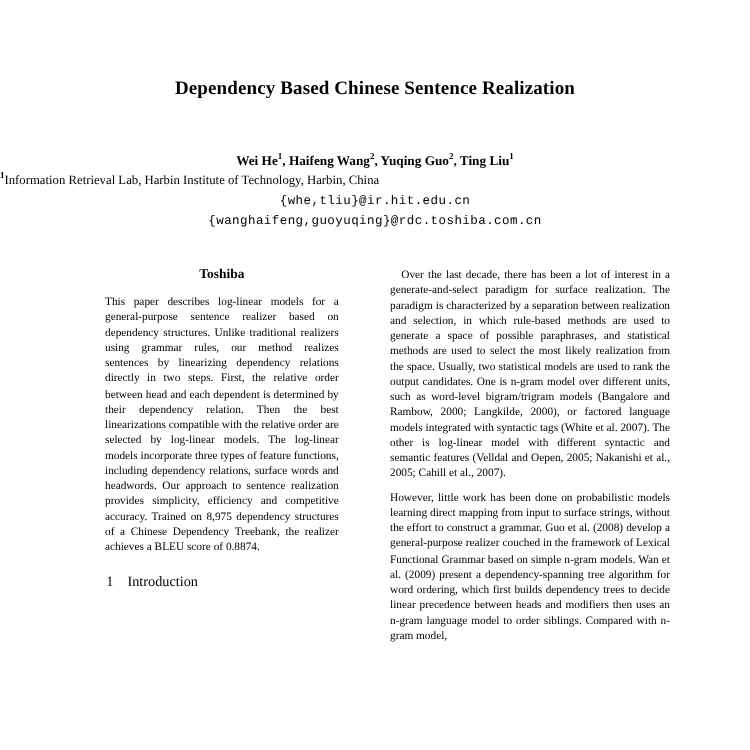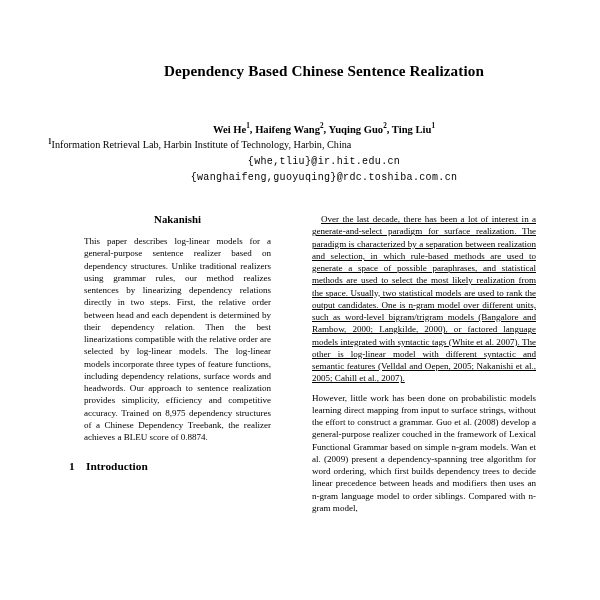--- a/index.html
+++ b/index.html
@@ -15,21 +15,20 @@
     font-family: "Liberation Serif", "DejaVu Serif", serif;
     color: #000000;
     -webkit-font-smoothing: antialiased;
   }
 
   .page {
     position: relative;
     width: 600px;
     height: 587px;
     box-sizing: border-box;
-    padding-left: 48px;
   }
 
   
   .title {
     text-align: center;
     font-size: 15.2px;
     font-weight: bold;
     letter-spacing: 0.1px;
     margin: 0;
     padding-top: 62px;
@@ -111,32 +110,31 @@
     text-align: justify;
     text-justify: inter-word;
     hyphens: manual;
   }
   p.para + p.para {
     text-indent: 9px;
   }
 
   .section-head {
     font-size: 11.4px;
-    font-weight: bold;
-    margin: 17px 0 9px 0;
+    font-weight: normal;
+    margin: 17px 0 9px 16px;
     line-height: 1.2;
   }
   .section-head .num {
     display: inline-block;
     width: 17px;
   }
 
   .col-right p.para:first-child {
     text-indent: 9px;
-    text-decoration: underline;
   }
   .gap {
     height: 7px;
   }
 </style>
 </head>
 <body>
 
 <div class="page">
 
@@ -147,21 +145,21 @@
   <div class="affil"><sup>1</sup>Information Retrieval Lab, Harbin Institute of Technology, Harbin, China</div>
   <div class="email">{whe,tliu}@ir.hit.edu.cn</div>
 
   <div class="email">{wanghaifeng,guoyuqing}@rdc.toshiba.com.cn</div>
 
   <div class="columns">
 
     <div class="col col-left">
 
       <div class="abstract-body">
-        <div class="abstract-head">Nakanishi</div>
+        <div class="abstract-head">Toshiba</div>
         <p class="para">This paper describes log-linear models for a general-purpose sentence realizer based on dependency structures. Unlike traditional realizers using grammar rules, our method realizes sentences by linearizing dependency relations directly in two steps. First, the relative order between head and each dependent is determined by their dependency relation. Then the best linearizations compatible with the relative order are selected by log-linear models. The log-linear models incorporate three types of feature functions, including dependency relations, surface words and headwords. Our approach to sentence realization provides simplicity, efficiency and competitive accuracy. Trained on 8,975 dependency structures of a Chinese Dependency Treebank, the realizer achieves a BLEU score of 0.8874.</p>
       </div>
 
       <div class="section-head">
         <span class="num">1</span><span>Introduction</span>
       </div>
 
 
     </div>
 

